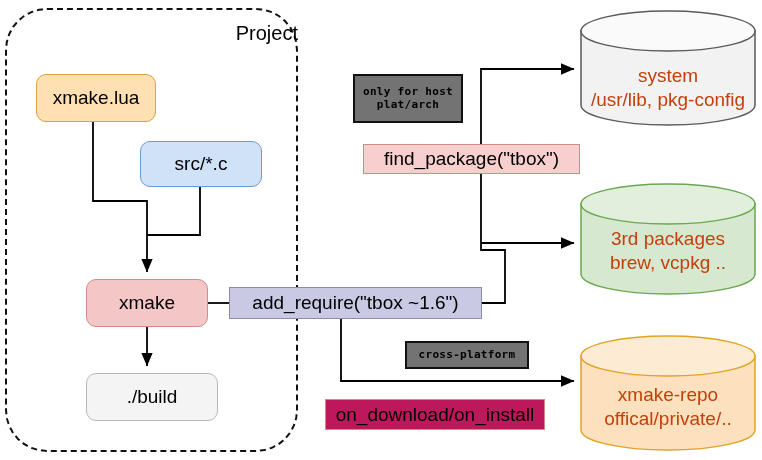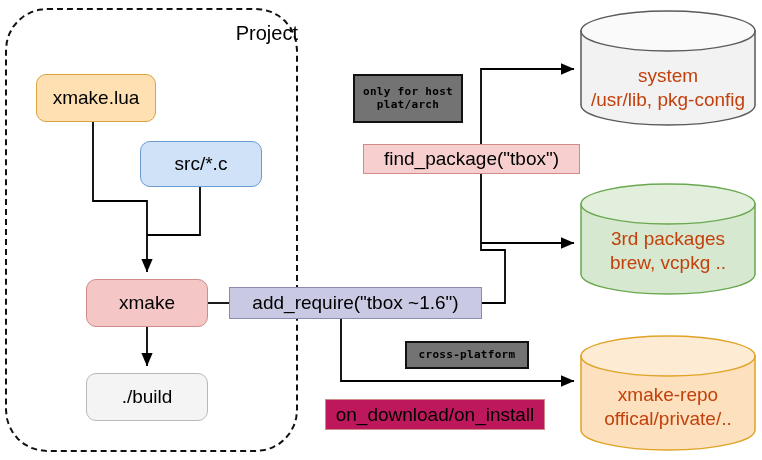--- a/index.html
+++ b/index.html
@@ -51,21 +51,21 @@
     left: 140px; top: 141px; width: 122px; height: 46px;
     background: #cfe2f7;
     border-color: #6c9bd1;
   }
   .n-xmake {
     left: 86px; top: 279px; width: 122px; height: 48px;
     background: #f5c6c6;
     border-color: #cf8c8c;
   }
   .n-build {
-    left: 86px; top: 373px; width: 122px; height: 48px;
+    left: 86px; top: 373px; width: 132px; height: 48px;
     background: #f4f4f4;
     border-color: #b8b8b8;
   }
   
   .sqbox {
     border-width: 1.4px;
     border-style: solid;
     font-size: 19px;
   }
   .n-addrequire {

